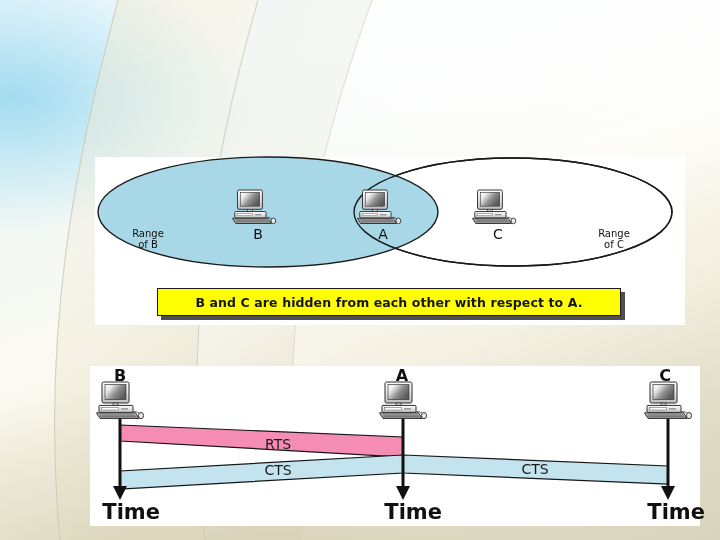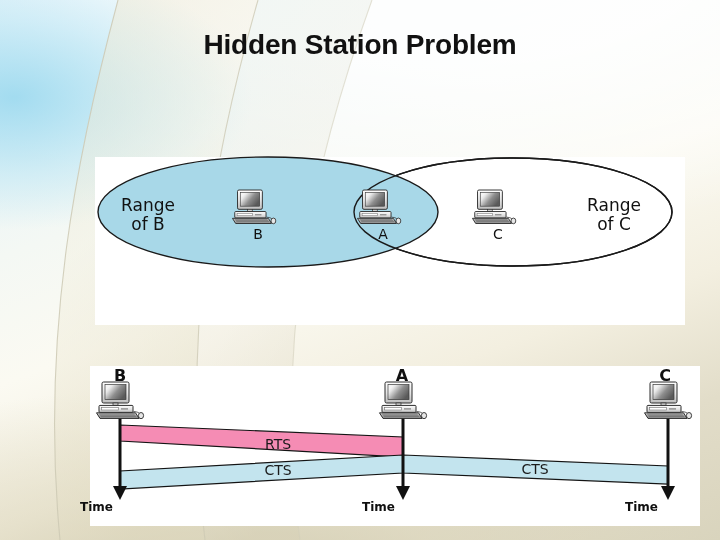--- a/index.html
+++ b/index.html
@@ -64,25 +64,26 @@
     background: #ffffff;
   }
   #panel-top  { left: 95px;  top: 157px; width: 590px; height: 168px; }
   #panel-bot  { left: 90px;  top: 366px; width: 610px; height: 160px; }
 
   .fig-svg { position: absolute; left: 0; top: 0; }
 
   
   .range-label {
     position: absolute;
-    font-size: 17px;
+    font-size: 10px;
     color: #111111;
     line-height: 1.1;
     text-align: center;
     font-family: "DejaVu Sans", sans-serif;
+    margin-top: 32px;
   }
   #label-range-b { left: 112px; top: 196px; width: 72px; }
   #label-range-c { left: 575px; top: 196px; width: 78px; }
 
   .node-letter {
     position: absolute;
     font-size: 14px;
     color: #111111;
     text-align: center;
     font-family: "DejaVu Sans", sans-serif;
@@ -124,24 +125,24 @@
     text-align: center;
     width: 40px;
     font-family: "DejaVu Sans", sans-serif;
   }
   #letter-b-bot { left: 100px; top: 366px; }
   #letter-a-bot { left: 382px; top: 366px; }
   #letter-c-bot { left: 645px; top: 366px; }
 
   .time-label {
     position: absolute;
-    font-size: 12px;
+    font-size: 21px;
     font-weight: bold;
     color: #101010;
-    text-align: left;
+    text-align: right;
     width: 80px;
     font-family: "DejaVu Sans", sans-serif;
   }
   #time-b { left: 80px;  top: 500px; }
   #time-a { left: 362px; top: 500px; }
   #time-c { left: 625px; top: 500px; }
 
   .frame-label {
     position: absolute;
     font-size: 14px;
@@ -179,21 +180,20 @@
     </defs>
 
     <path d="M 118 0 C 78 150 40 330 60 540 L 205 540 C 180 330 215 150 258 0 Z" fill="url(#arcBandA)"></path>
     <path d="M 258 0 C 215 150 180 330 205 540 L 300 540 C 272 330 318 150 372 0 Z" fill="url(#arcBandB)"></path>
 
     <path d="M 118 0 C 78 150 40 330 60 540" fill="none" stroke="#cdc9b4" stroke-width="1.1" opacity="0.85"></path>
     <path d="M 258 0 C 215 150 180 330 205 540" fill="none" stroke="#cdc9b4" stroke-width="1.1" opacity="0.8"></path>
     <path d="M 372 0 C 318 150 272 330 300 540" fill="none" stroke="#d2cebb" stroke-width="1.1" opacity="0.6"></path>
   </svg>
 
-  <div class="slide-title" id="page-title">Hidden Station Problem</div>
 
   <div class="panel" id="panel-top"></div>
 
   <svg class="fig-svg" width="720" height="540" viewBox="0 0 720 540">
     <defs>
 
       <linearGradient id="screenGrad" x1="0" y1="0" x2="1" y2="0.6">
         <stop offset="0%" stop-color="#ffffff"></stop>
         <stop offset="28%" stop-color="#e8e8e8"></stop>
         <stop offset="62%" stop-color="#8e8e8e"></stop>
@@ -252,20 +252,23 @@
   </div>
   <div class="range-label" id="label-range-c">
     <span>Range</span><br>
     <span>of C</span>
   </div>
 
   <div class="node-letter" id="letter-b-top">B</div>
   <div class="node-letter" id="letter-a-top">A</div>
   <div class="node-letter" id="letter-c-top">C</div>
 
+  <div id="caption-box">
+    <span id="caption-text">B and C are hidden from each other with respect to A.</span>
+  </div>
 
   <div class="panel" id="panel-bot"></div>
 
   <svg class="fig-svg" width="720" height="540" viewBox="0 0 720 540">
 
     <path d="M 120 425 L 403 437 L 403 457 L 120 441 Z" fill="#f58cb4" stroke="#141414" stroke-width="1.2"></path>
 
     <path d="M 403 455 L 120 471 L 120 489 L 403 473 Z" fill="#c3e4ee" stroke="#141414" stroke-width="1.2"></path>
 
     <path d="M 403 455 L 668 466 L 668 484 L 403 473 Z" fill="#c3e4ee" stroke="#141414" stroke-width="1.2"></path>

